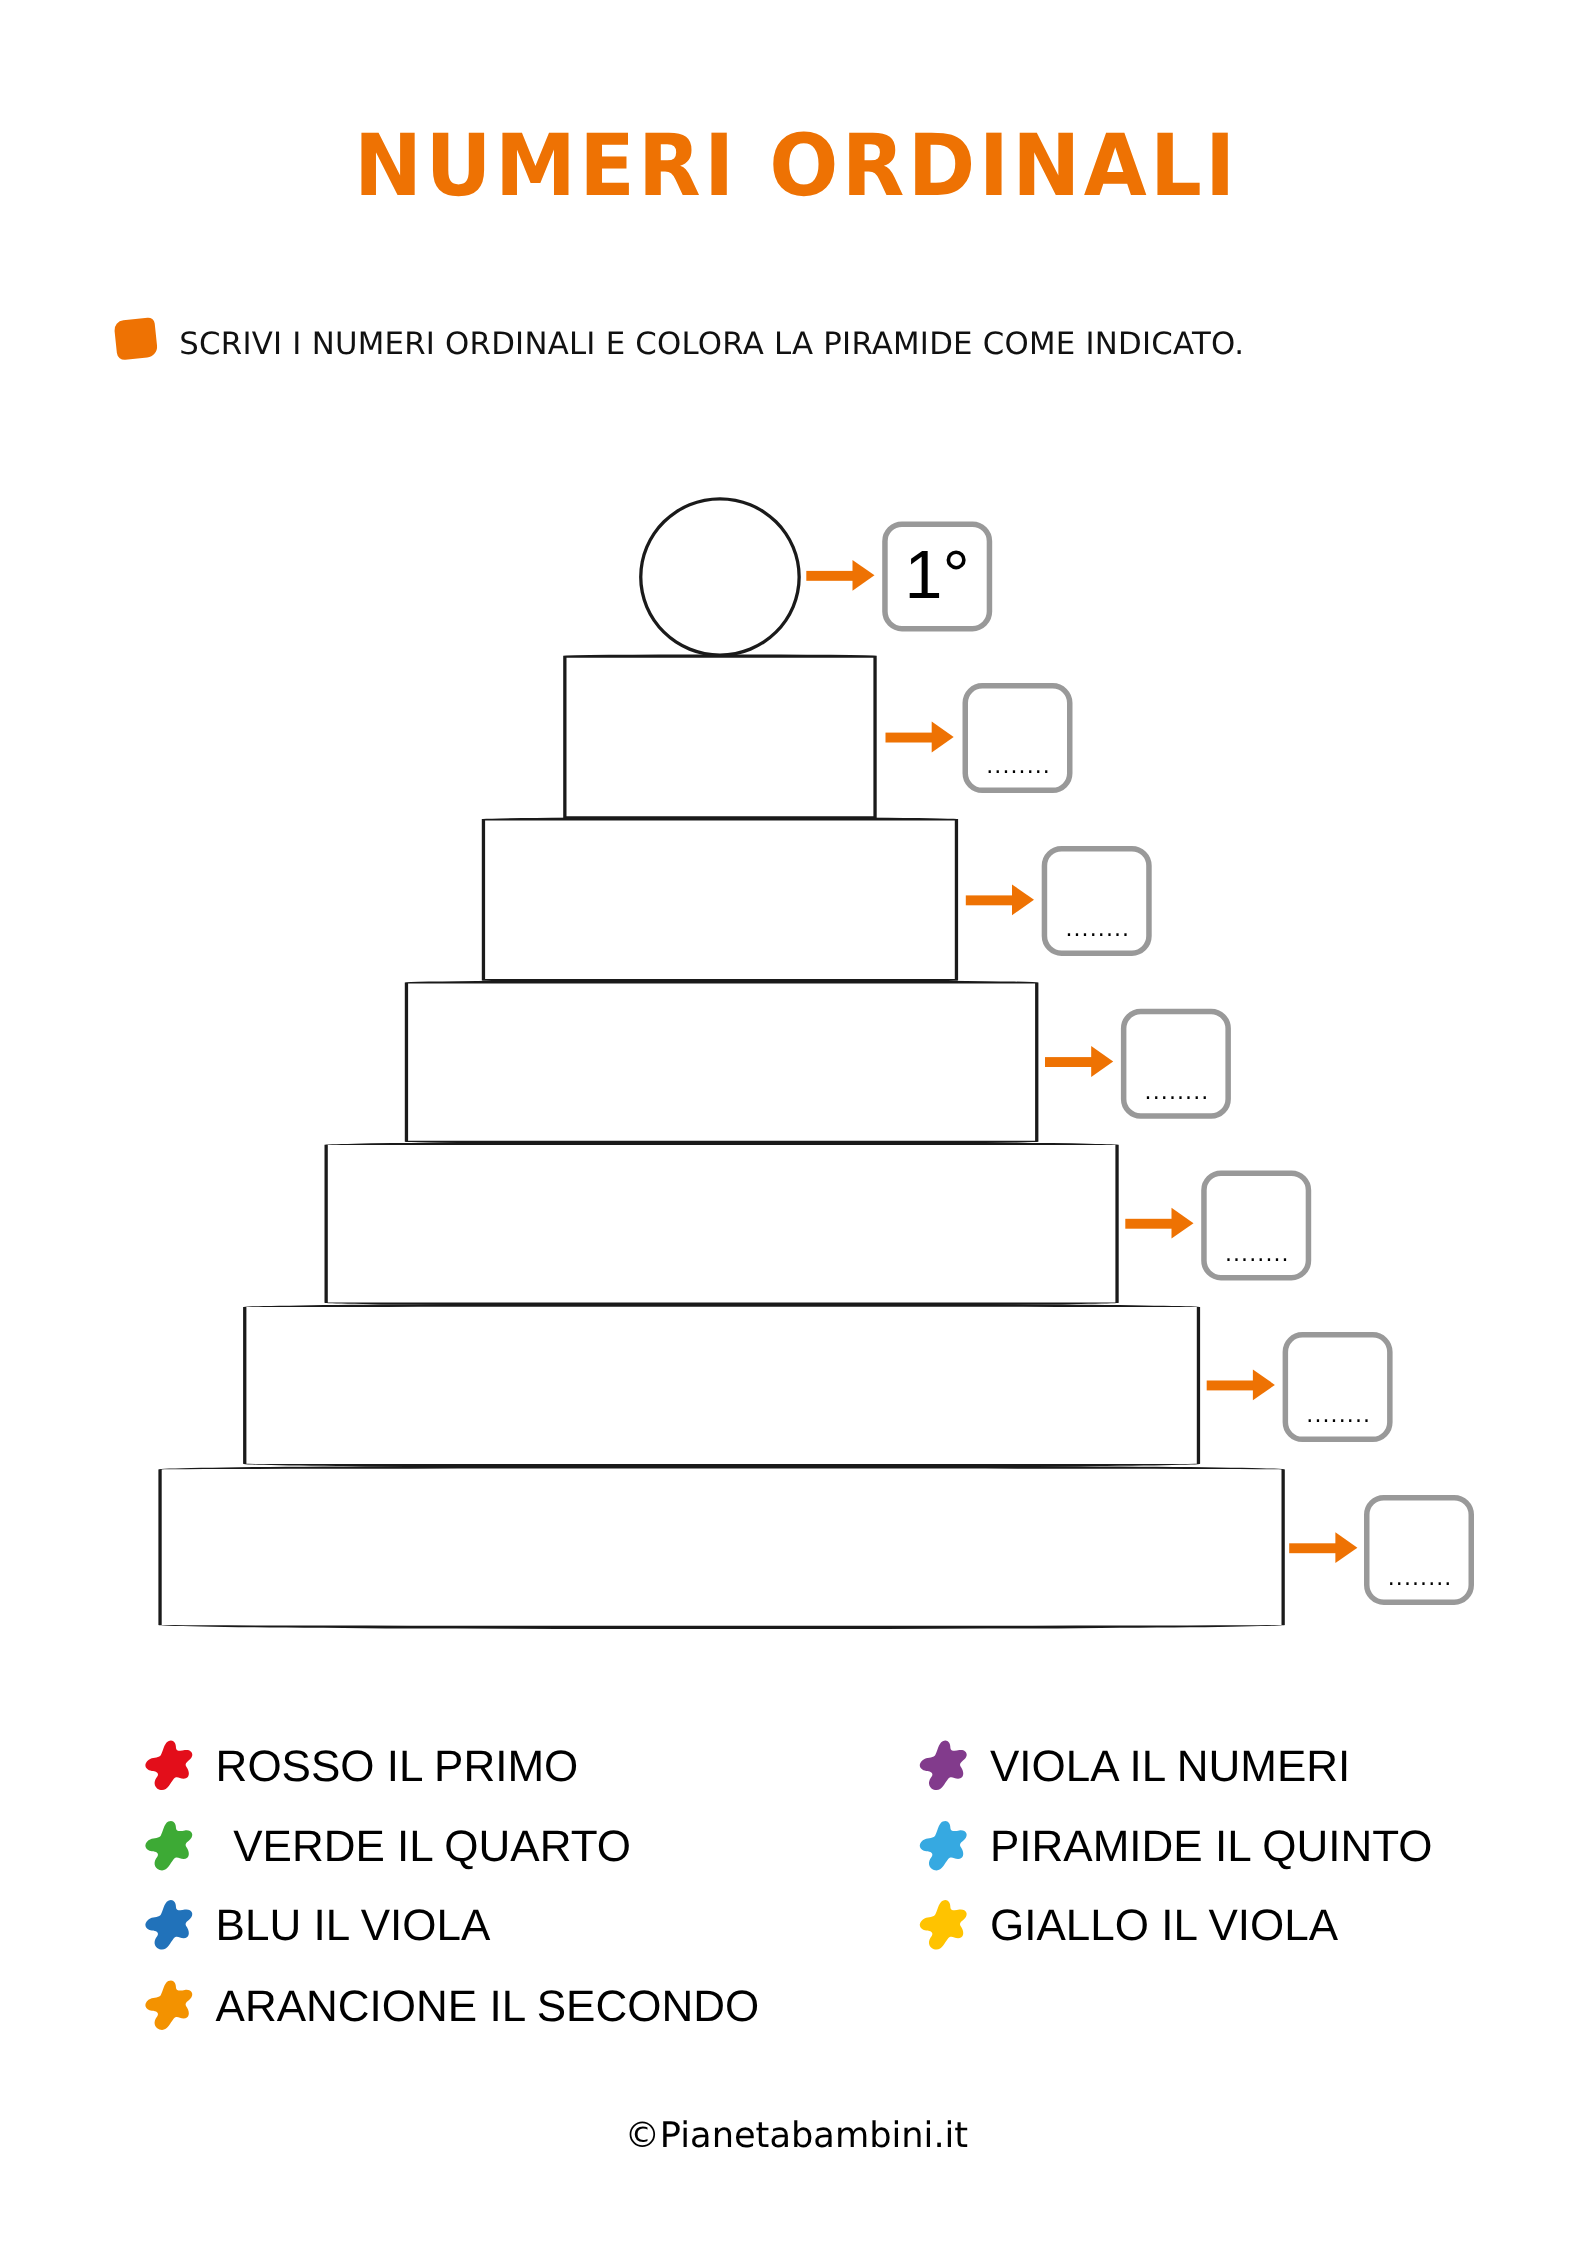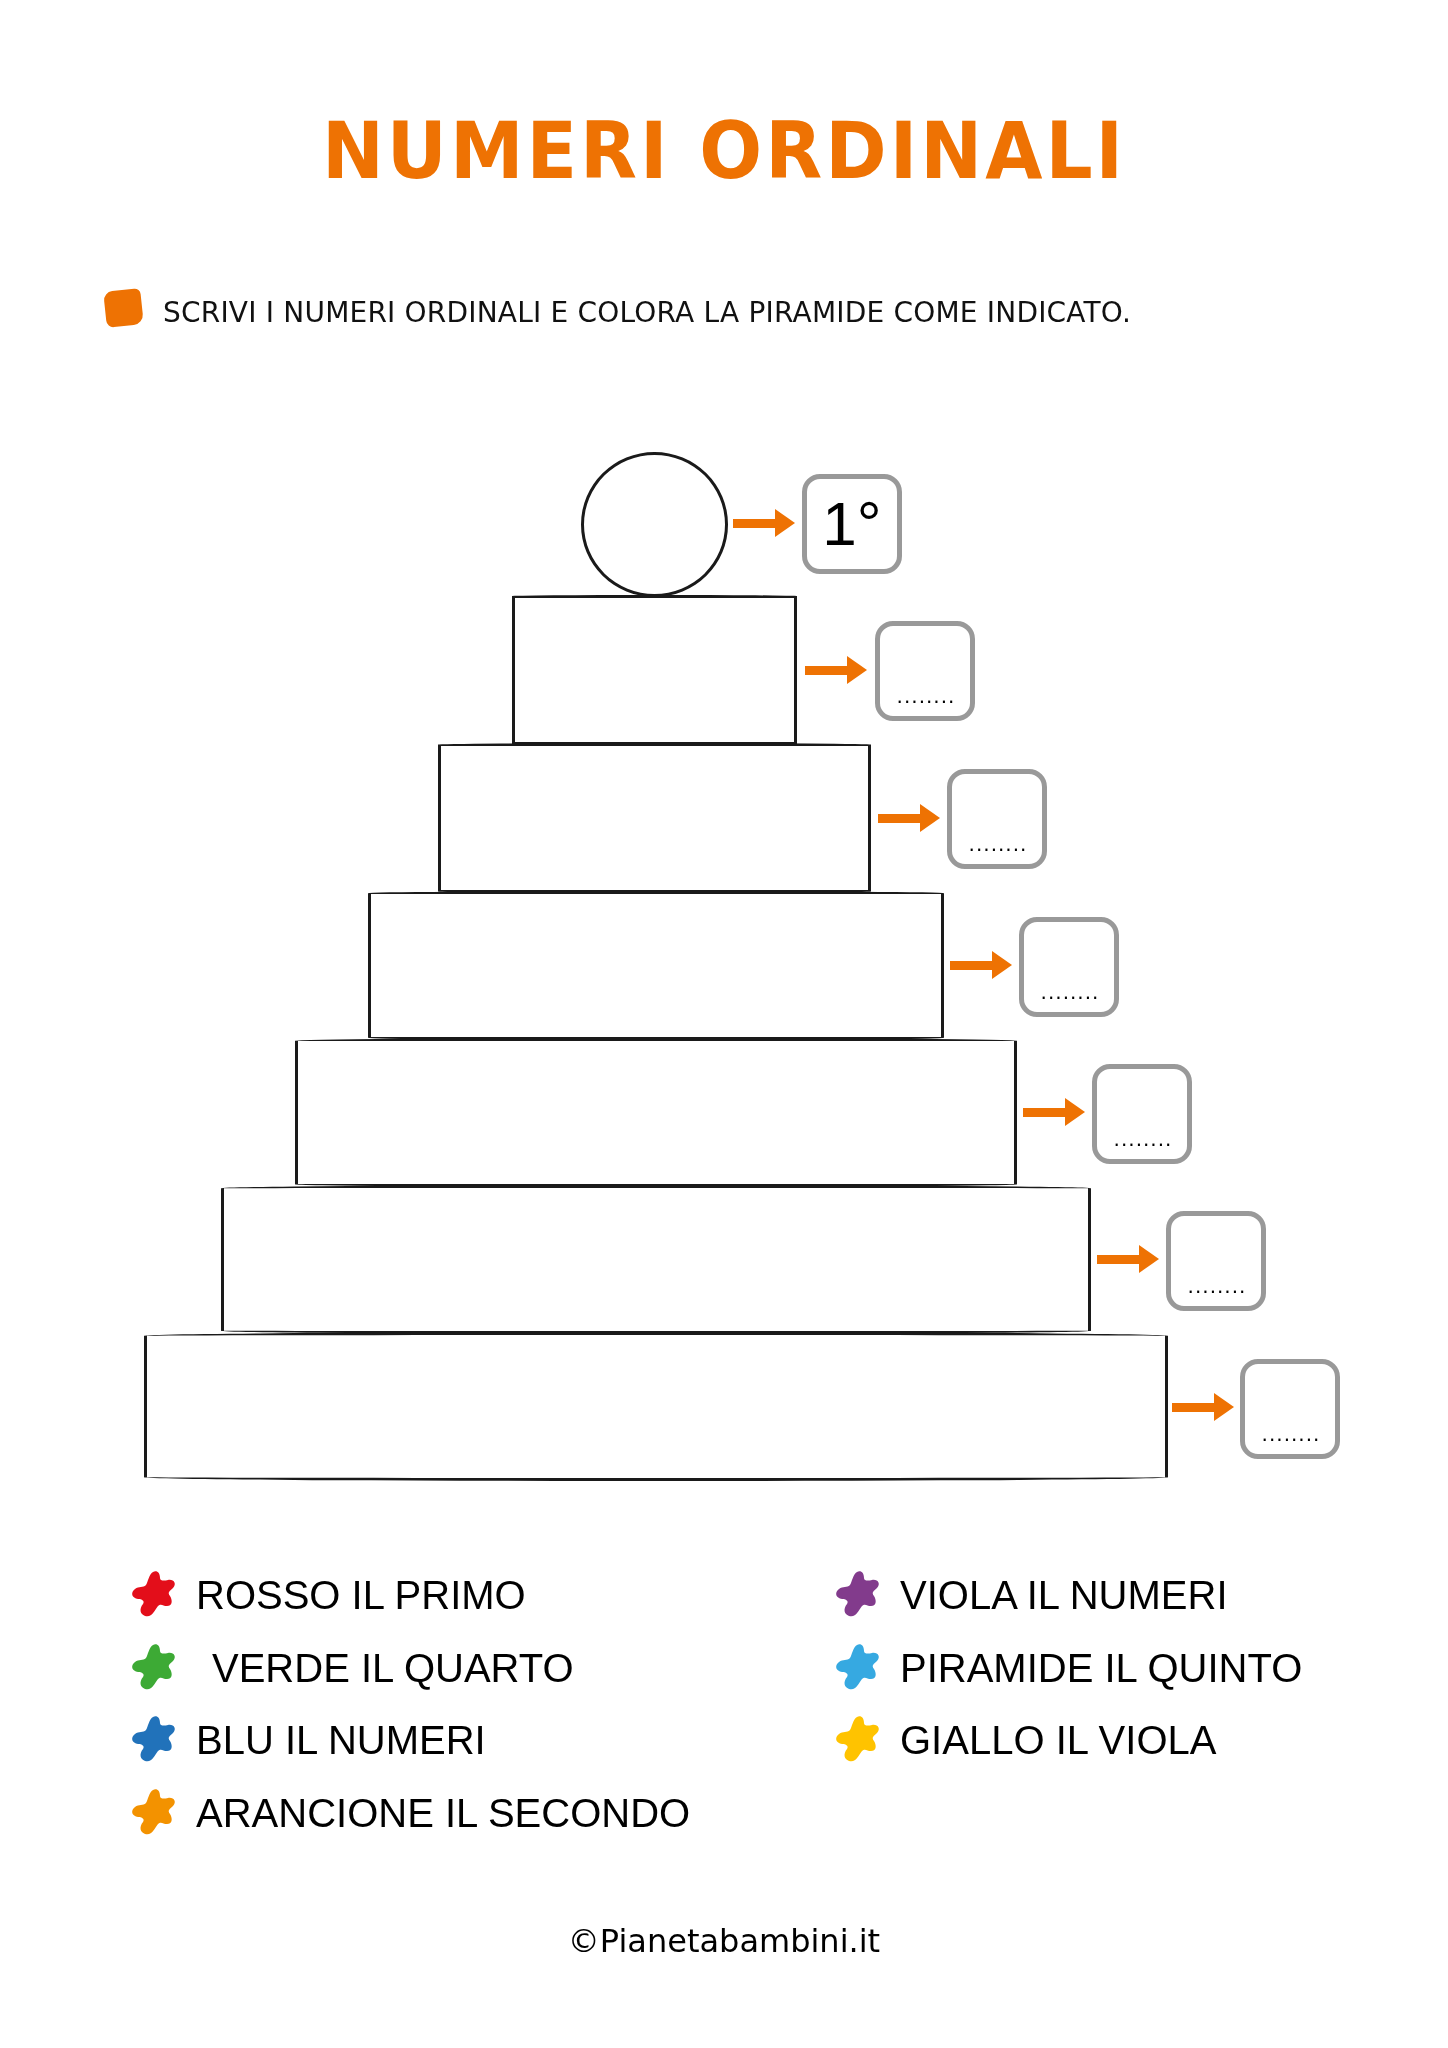--- a/index.html
+++ b/index.html
@@ -18,21 +18,21 @@
     letter-spacing: 0.2px;
   }
   .layer { border: 3px solid #1a1a1a; background: #fff; box-sizing: border-box; border-radius: 9999px / 50%; }
   .layer.circle { border-radius: 50%; }
   .arrow { height: 28px; }
   .arrow .shaft { position: absolute; left: 0; top: 10px; height: 9px; background: #EE7203; }
   .arrow .head { position: absolute; top: 0; width: 0; height: 0; border-top: 14px solid transparent; border-bottom: 14px solid transparent; border-left: 20px solid #EE7203; }
   .answer-box { width: 100px; height: 100px; box-sizing: border-box; border: 5px solid #999; border-radius: 18px; background: #fff; }
   .answer-box .val { position: absolute; left: 0; right: 0; top: 10px; text-align: center; font-family: "Liberation Sans", sans-serif; font-size: 62px; color: #000; line-height: 70px; }
   .answer-box .dots { position: absolute; left: 10px; right: 8px; bottom: 10px; text-align: center; font-family: "DejaVu Sans", sans-serif; font-size: 20px; letter-spacing: 1px; color: #000; line-height: 20px; }
-  .legend-item { height: 56px; display: flex; align-items: center; }
+  .legend-item { height: 56px; display: flex; align-items: center; margin-top: 11px; }
   .splash { width: 54px; height: 52px; margin-right: 16px; flex: 0 0 auto; }
   .legend-label { font-family: "Liberation Sans", sans-serif; font-size: 40px; color: #000; white-space: nowrap; }
   .footer { left: 0; width: 1448px; top: 1922px; text-align: center; font-family: "DejaVu Sans", sans-serif; font-size: 32px; color: #000; }
 </style>
 </head>
 <body>
 
 <div class="abs title">NUMERI ORDINALI</div>
 
 <div class="abs bullet"></div>
@@ -121,21 +121,21 @@
   <div class="abs legend-item" style="left:126px; top:1640px;gap:16px;">
     <svg class="splash" viewBox="0 0 54 52">
         <path fill="#3DAA35" d="M27 3c4-2 7 1 7 6 0 3 4 3 8 2 6-1 9 4 5 8-3 3-6 4-3 8 3 5 2 10-3 10-4 0-6-3-9 0-4 5-6 12-13 10-5-2-6-7-2-12 2-3-1-5-5-5-6-1-8-6-3-10 4-3 8-1 11-4 2-3 3-11 7-13z"></path>
       </svg>
     <span class="legend-label">VERDE IL QUARTO</span>
   </div>
   <div class="abs legend-item" style="left:126px; top:1712px;">
     <svg class="splash" viewBox="0 0 54 52">
         <path fill="#2172BA" d="M27 3c4-2 7 1 7 6 0 3 4 3 8 2 6-1 9 4 5 8-3 3-6 4-3 8 3 5 2 10-3 10-4 0-6-3-9 0-4 5-6 12-13 10-5-2-6-7-2-12 2-3-1-5-5-5-6-1-8-6-3-10 4-3 8-1 11-4 2-3 3-11 7-13z"></path>
       </svg>
-    <span class="legend-label">BLU IL NUMERI</span>
+    <span class="legend-label">BLU IL VIOLA</span>
   </div>
   <div class="abs legend-item" style="left:126px; top:1785px;">
     <svg class="splash" viewBox="0 0 54 52">
         <path fill="#F39200" d="M27 3c4-2 7 1 7 6 0 3 4 3 8 2 6-1 9 4 5 8-3 3-6 4-3 8 3 5 2 10-3 10-4 0-6-3-9 0-4 5-6 12-13 10-5-2-6-7-2-12 2-3-1-5-5-5-6-1-8-6-3-10 4-3 8-1 11-4 2-3 3-11 7-13z"></path>
       </svg>
     <span class="legend-label">ARANCIONE IL SECONDO</span>
   </div>
 
   <div class="abs legend-item" style="left:830px; top:1567px;">
     <svg class="splash" viewBox="0 0 54 52">

